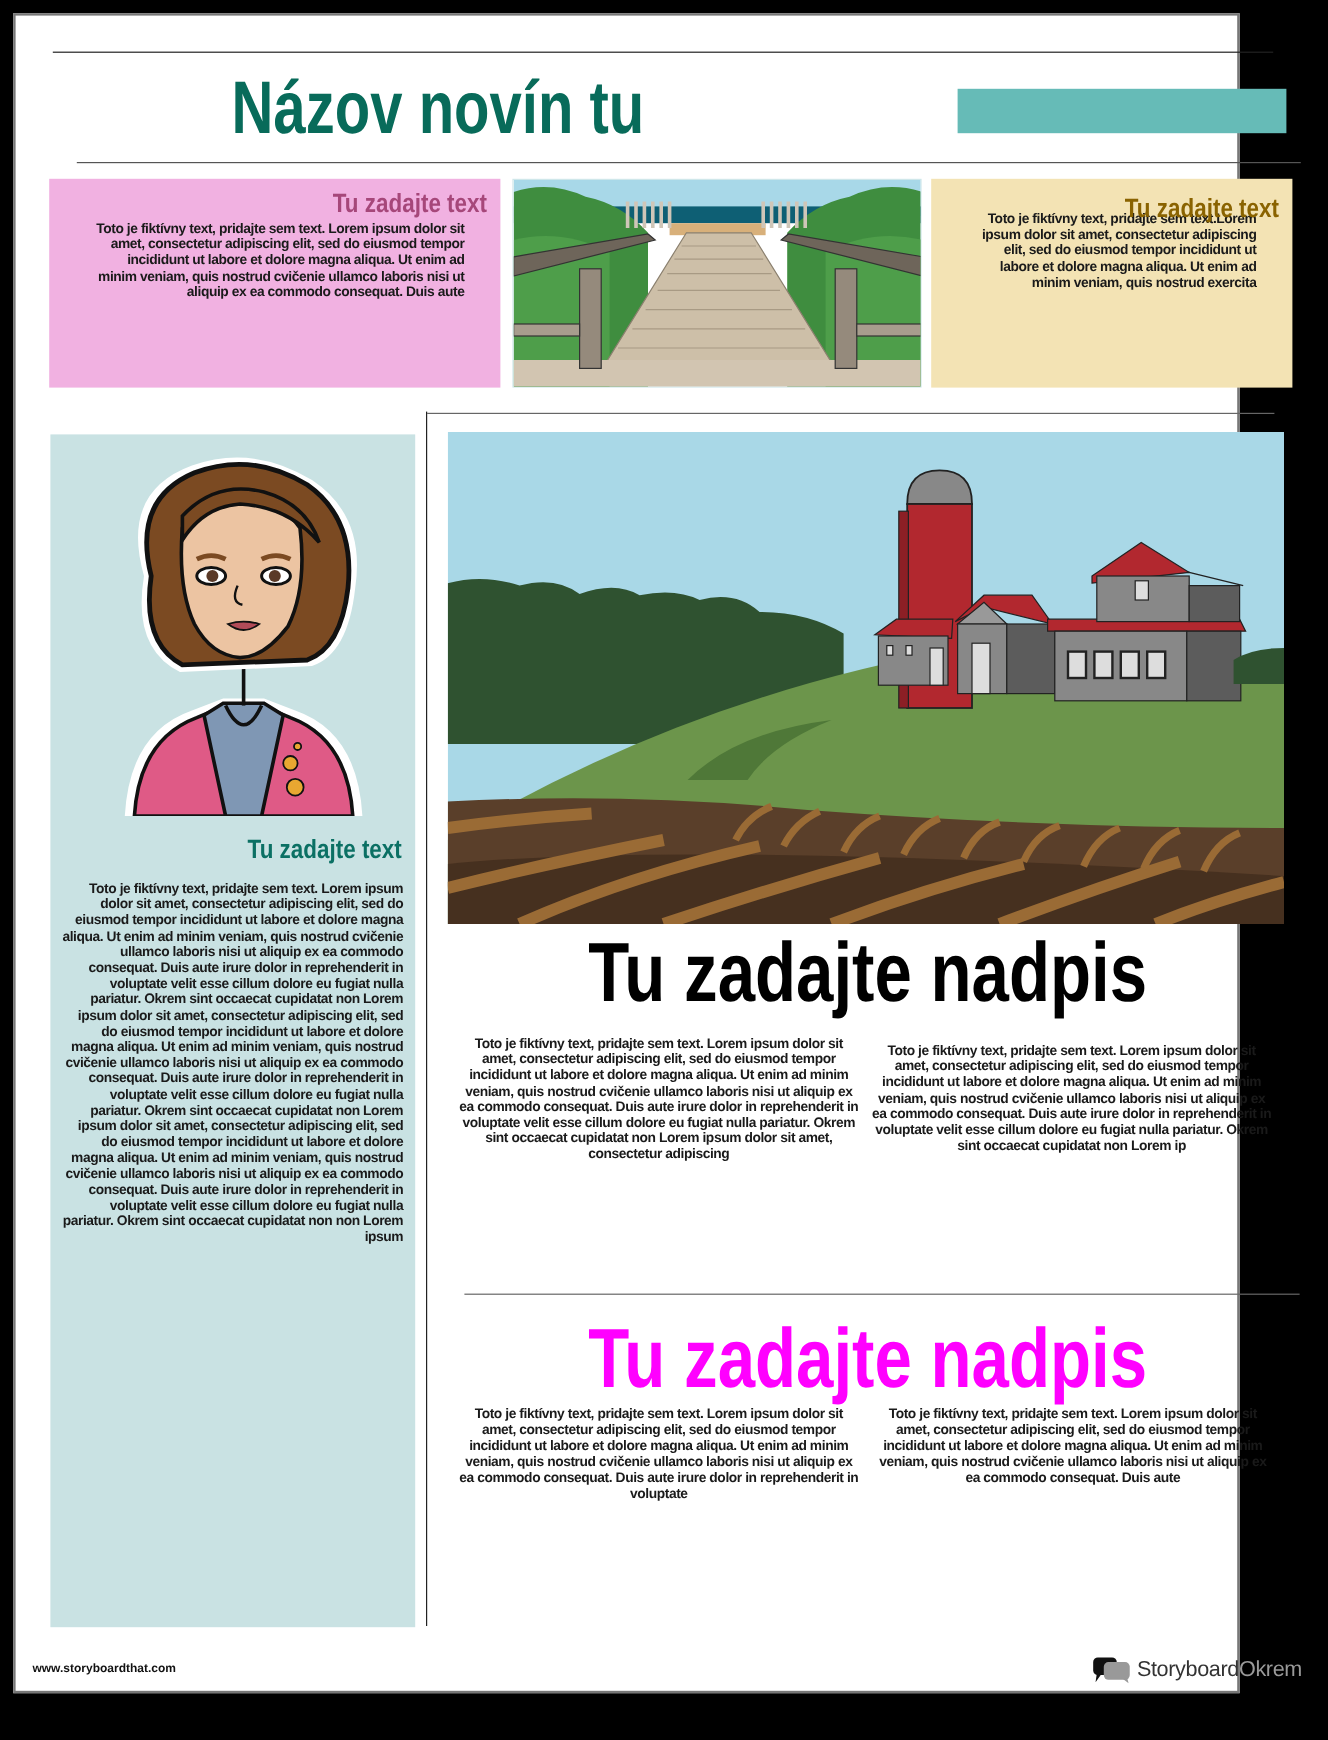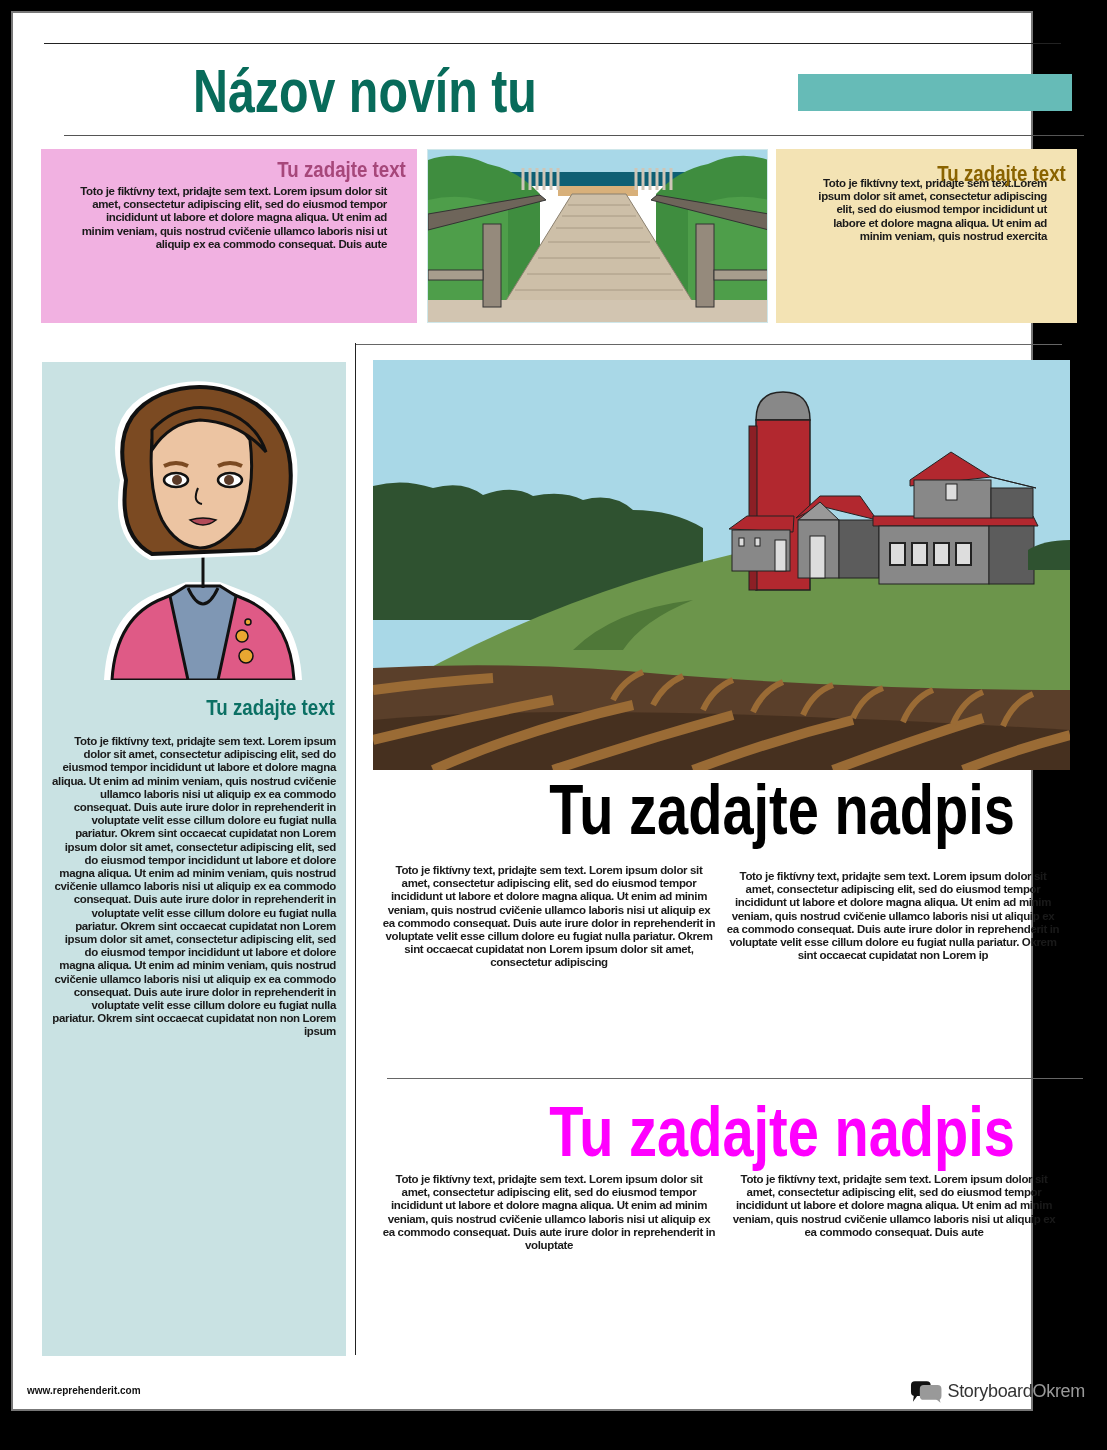--- a/index.html
+++ b/index.html
@@ -41,21 +41,21 @@
   .beige-box { left: 763px; top: 136px; width: 301px; height: 174px; background: #f3e3b4; }
   .beige-box .box-title { color: #8a6300; margin-top: 12px; }
   .beige-box .body-text { padding: 0 30px; margin-top: -10px; }
 
   .side-box { left: 29px; top: 349px; width: 304px; height: 994px; background: #c9e2e3; }
   .side-box .box-title { color: #0b7064; margin-top: 333px; }
   .side-box .body-text { padding: 14px 10px 0 10px; }
 
   .illus { position: absolute; overflow: hidden; }
   .headline {
-    position: absolute; left: 360px; width: 700px; text-align: right;
+    position: absolute; left: 360px; width: 700px; text-align: center;
     font-weight: bold; white-space: nowrap;
   }
   .headline span { display: inline-block; transform: scaleX(0.8); }
   .col-text { position: absolute; text-align: center; }
 
   .footer-url {
     position: absolute; left: 14px; top: 1372px;
     font-size: 10px; font-weight: bold; color: #111;
   }
   .logo { position: absolute; left: 897px; top: 1363px; width: 175px; height: 30px; display: flex; align-items: center; gap: 4px; }
@@ -228,21 +228,21 @@
   <div class="col-text body-text" style="left:368px; top:851px; width:336px;">Toto je fiktívny text, pridajte sem text. Lorem ipsum dolor sit amet, consectetur adipiscing elit, sed do eiusmod tempor incididunt ut labore et dolore magna aliqua. Ut enim ad minim veniam, quis nostrud cvičenie ullamco laboris nisi ut aliquip ex ea commodo consequat. Duis aute irure dolor in reprehenderit in voluptate velit esse cillum dolore eu fugiat nulla pariatur. Okrem sint occaecat cupidatat non Lorem ipsum dolor sit amet, consectetur adipiscing</div>
   <div class="col-text body-text" style="left:712px; top:857px; width:336px;">Toto je fiktívny text, pridajte sem text. Lorem ipsum dolor sit amet, consectetur adipiscing elit, sed do eiusmod tempor incididunt ut labore et dolore magna aliqua. Ut enim ad minim veniam, quis nostrud cvičenie ullamco laboris nisi ut aliquip ex ea commodo consequat. Duis aute irure dolor in reprehenderit in voluptate velit esse cillum dolore eu fugiat nulla pariatur. Okrem sint occaecat cupidatat non Lorem ip</div>
 
   <div class="hr grey" style="left:374px; top:1065px; width:696px; border-top:1.5px solid #666;"></div>
   <div class="headline" style="top:1074px; font-size:70px; color:#ff00ff; line-height:90px;">
     <span>Tu zadajte nadpis</span>
   </div>
   <div class="col-text body-text" style="left:368px; top:1160px; width:336px;">Toto je fiktívny text, pridajte sem text. Lorem ipsum dolor sit amet, consectetur adipiscing elit, sed do eiusmod tempor incididunt ut labore et dolore magna aliqua. Ut enim ad minim veniam, quis nostrud cvičenie ullamco laboris nisi ut aliquip ex ea commodo consequat. Duis aute irure dolor in reprehenderit in voluptate</div>
   <div class="col-text body-text" style="left:716px; top:1160px; width:330px;">Toto je fiktívny text, pridajte sem text. Lorem ipsum dolor sit amet, consectetur adipiscing elit, sed do eiusmod tempor incididunt ut labore et dolore magna aliqua. Ut enim ad minim veniam, quis nostrud cvičenie ullamco laboris nisi ut aliquip ex ea commodo consequat. Duis aute</div>
 
-  <div class="footer-url">www.reprehenderit.com</div>
+  <div class="footer-url">www.storyboardthat.com</div>
   <div class="logo">
     <svg width="34" height="24" viewBox="0 0 34 24">
       <rect x="1" y="2" width="20" height="15" rx="4" fill="#111"></rect>
       <polygon points="4,16 8,16 3,23" fill="#111"></polygon>
       <rect x="10" y="6" width="22" height="15" rx="4" fill="#999"></rect>
       <polygon points="26,20 30,20 31,24" fill="#999"></polygon>
     </svg>
     <span class="logo-text"><b>Storyboard</b><i>Okrem</i></span>
   </div>
 </div>

